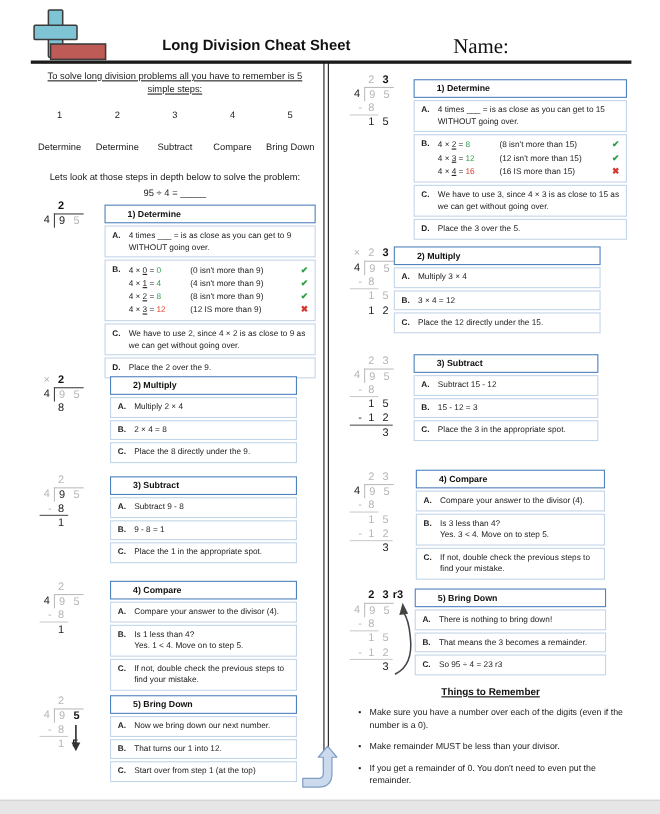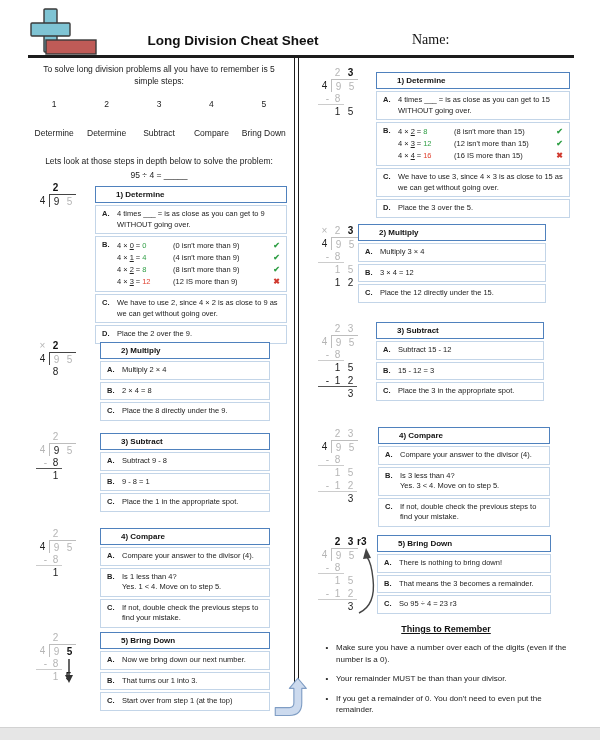--- a/index.html
+++ b/index.html
@@ -3,21 +3,21 @@
 <meta charset="utf-8">
 <style>
   * { margin:0; padding:0; box-sizing:border-box; }
   html,body { width:600px; height:740px; }
   body { position:relative; background:#ffffff; font-family:"Liberation Sans",sans-serif; color:#222; overflow:hidden; }
   .abs { position:absolute; }
 
   
   .rule { position:absolute; left:28px; top:55px; width:546px; height:2.5px; background:#1c1c1c; }
   .title { position:absolute; left:103px; top:33px; width:260px; text-align:center; font-size:13.5px; font-weight:700; color:#111; }
-  .name { position:absolute; left:412px; top:32px; font-family:"Liberation Serif",serif; font-size:14px; color:#111; }
+  .name { position:absolute; left:412px; top:32px; font-family:"Liberation Serif",serif; font-size:19px; color:#111; }
 
   
   .divider { position:absolute; left:294px; top:57px; height:653px; width:5px;
              border-left:1.5px solid #1c1c1c; border-right:1.5px solid #1c1c1c; }
 
   
   .intro { position:absolute; left:28px; top:64px; width:262px; text-align:center; font-size:8.5px; line-height:1.4; color:#222; }
   .steprow { display:flex; margin-top:11px; }
   .steprow > span { flex:1; text-align:center; font-size:8.5px; }
   .stepnames { margin-top:17px; }
@@ -71,21 +71,21 @@
   <rect x="28" y="3" width="13" height="43" rx="1" fill="#7fc4d4" stroke="#3a3a3a" stroke-width="1.4"></rect>
   <rect x="15" y="17" width="39" height="13" rx="1" fill="#7fc4d4" stroke="#3a3a3a" stroke-width="1.4"></rect>
   <rect x="30" y="34" width="50" height="14" fill="#bf5b57" stroke="#3a3a3a" stroke-width="1.4"></rect>
 </svg>
 <div class="title">Long Division Cheat Sheet</div>
 <div class="name">Name:</div>
 <div class="rule"></div>
 <div class="divider"></div>
 
 <div class="intro">
-  <div style="width:240px;margin:0 auto;">To solve long division problems all you have to remember is 5 simple steps:</div>
+  <div style="width:240px;margin:0 auto;text-decoration:underline;">To solve long division problems all you have to remember is 5 simple steps:</div>
   <div class="steprow">
     <span>1</span>
     <span>2</span>
     <span>3</span>
     <span>4</span>
     <span>5</span>
   </div>
   <div class="steprow stepnames">
     <span>Determine</span>
     <span>Determine</span>
@@ -310,21 +310,21 @@
 </div>
 
 <div class="box" style="left:100px;top:632px;width:170px">
   <div class="hd">5) Bring Down</div>
   <div class="rw">
       <span class="lb">A.</span>
       <span class="tx">Now we bring down our next number.</span>
     </div>
   <div class="rw">
       <span class="lb">B.</span>
-      <span class="tx">That turns our 1 into 3.</span>
+      <span class="tx">That turns our 1 into 12.</span>
     </div>
   <div class="rw">
       <span class="lb">C.</span>
       <span class="tx">Start over from step 1 (at the top)</span>
     </div>
 </div>
 
 <div class="dg" style="left:318px;top:66px">
   <div class="row">
       <span class="c"></span>
@@ -610,21 +610,21 @@
 </div>
 
 <div class="remember">
   <div class="rem-title">Things to Remember</div>
   <div class="bullet">
       <span class="bdot">•</span>
       <span class="btx">Make sure you have a number over each of the digits (even if the number is a 0).</span>
     </div>
   <div class="bullet">
       <span class="bdot">•</span>
-      <span class="btx">Your remainder MUST be than than your divisor.</span>
+      <span class="btx">Make remainder MUST be less than your divisor.</span>
     </div>
   <div class="bullet">
       <span class="bdot">•</span>
       <span class="btx">If you get a remainder of 0. You don't need to even put the remainder.</span>
     </div>
 </div>
 
 <svg class="abs" style="left:272px;top:676px" width="46" height="44" viewBox="0 0 80 78">
   <path d="M5 70 H30 Q52 70 52 48 V22 H60 L45 4 L30 22 H38 V48 Q38 56 30 56 H5 Z" fill="#ccdaee" stroke="#7f9dc4" stroke-width="2" stroke-linejoin="round"></path>
 </svg>

